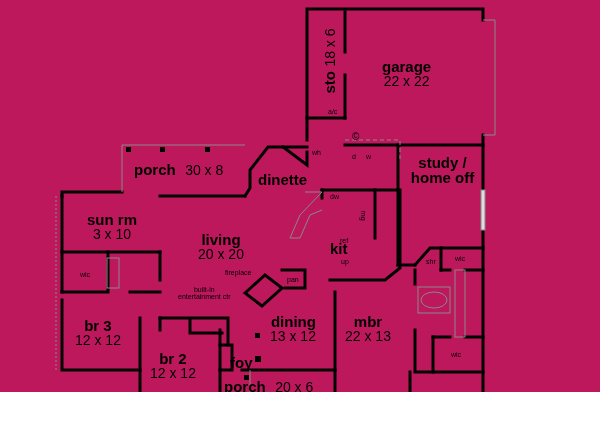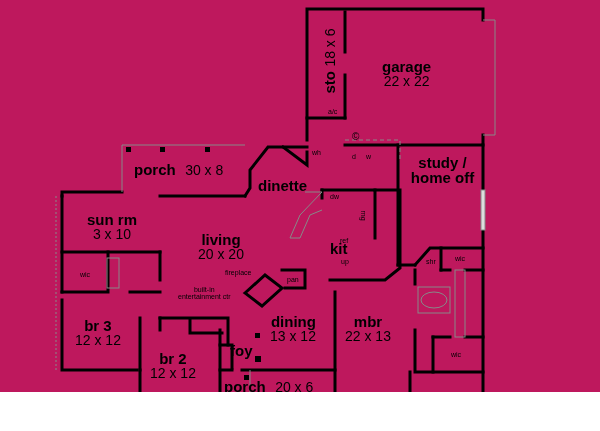--- a/index.html
+++ b/index.html
@@ -114,21 +114,21 @@
   <div class="lbl xs" style="left:312px;top:149px;">wh</div>
   <div class="lbl sm" style="left:352px;top:132px;font-size:10px;">©</div>
   <div class="lbl xs" style="left:352px;top:153px;">d</div>
   <div class="lbl xs" style="left:366px;top:153px;">w</div>
 
   <div class="lbl inl" style="left:134px;top:162px;">
     <span class="rn">porch</span>
     <span class="dim">30 x 8</span>
   </div>
 
-  <div class="lbl rn" style="left:258px;top:178px;text-align:center;">dinette</div>
+  <div class="lbl rn" style="left:258px;top:172px;text-align:center;">dinette</div>
 
   <div class="lbl" style="left:405px;top:155px;width:75px;">
     <div class="rn">study /</div>
     <div class="rn">home off</div>
   </div>
 
   <div class="lbl" style="left:87px;top:212px;">
     <div class="rn">sun rm</div>
     <div class="dim">3 x 10</div>
   </div>
@@ -168,19 +168,19 @@
   <div class="lbl" style="left:75px;top:318px;">
     <div class="rn">br 3</div>
     <div class="dim">12 x 12</div>
   </div>
 
   <div class="lbl" style="left:150px;top:351px;">
     <div class="rn">br 2</div>
     <div class="dim">12 x 12</div>
   </div>
 
-  <div class="lbl rn" style="left:230px;top:343px;">foy</div>
+  <div class="lbl rn" style="left:230px;top:355px;">foy</div>
 
   <div class="lbl inl" style="left:224px;top:379px;">
     <span class="rn">porch</span>
     <span class="dim">20 x 6</span>
   </div>
 </div>
 
 </body></html>

